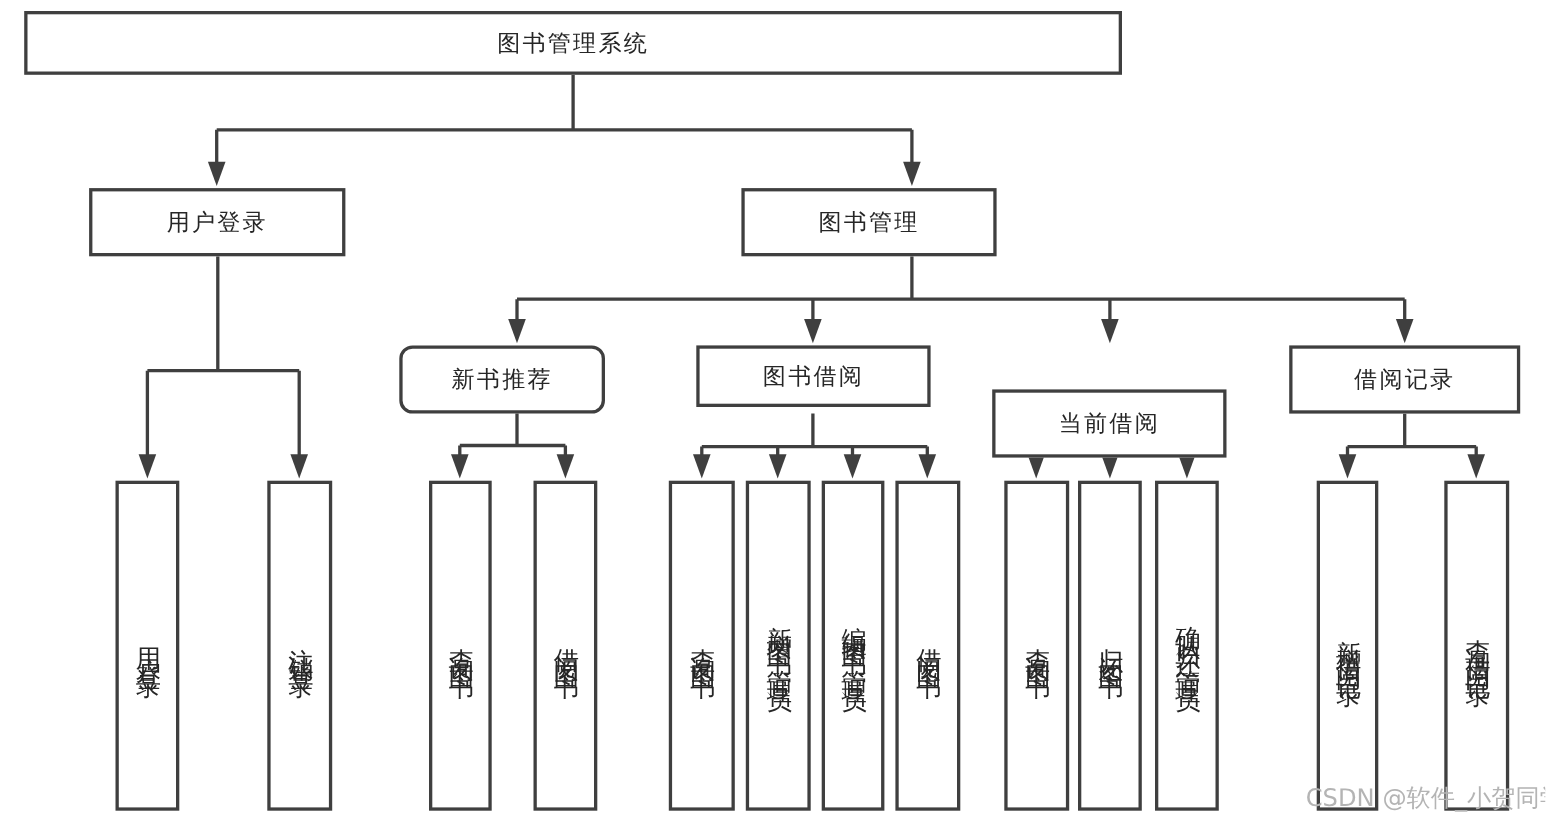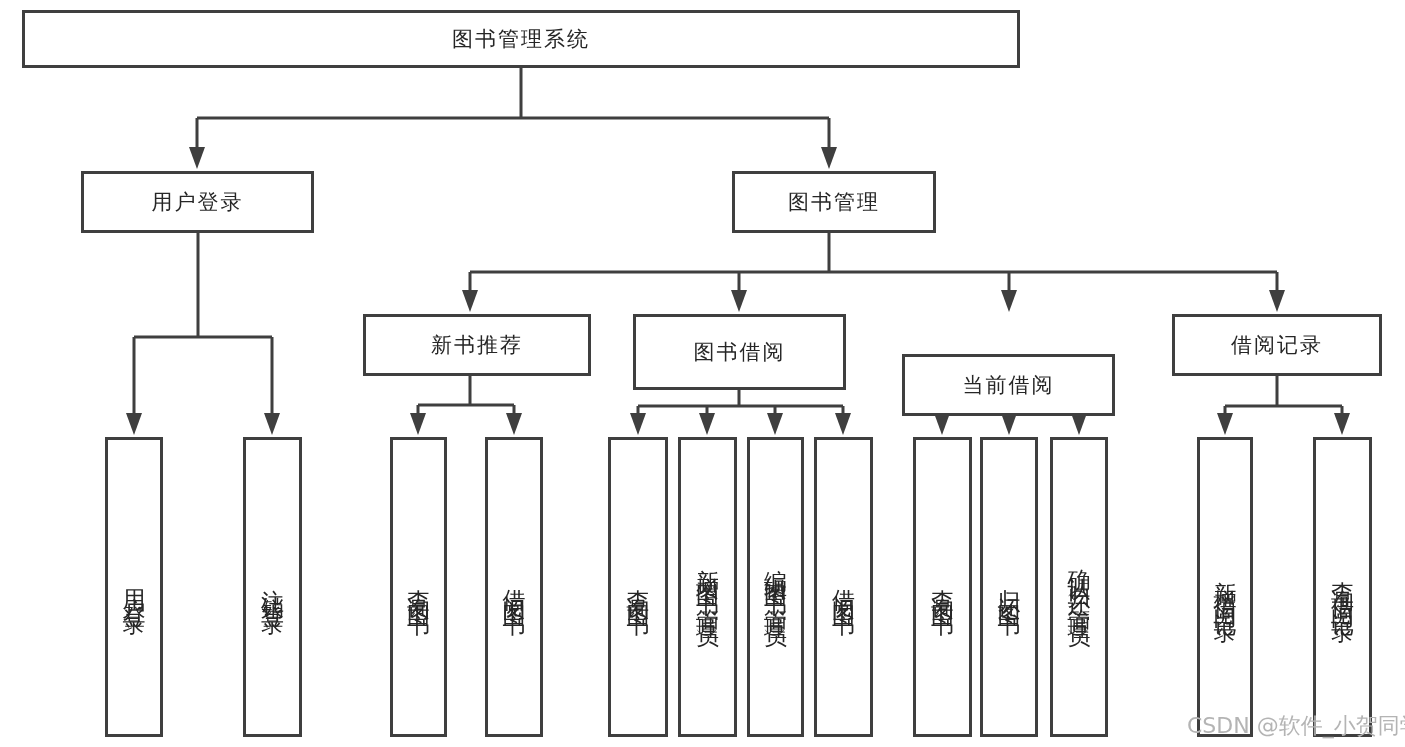--- a/index.html
+++ b/index.html
@@ -37,23 +37,23 @@
     writing-mode: vertical-rl;
     text-orientation: mixed;
     font-size: 23px;
     letter-spacing: 8px;
     line-height: 1;
     white-space: nowrap;
   }
   
   .n-root   { left: 22px;  top: 10px;  width: 998px; height: 58px; }
   .n-login  { left: 81px;  top: 171px; width: 233px; height: 62px; }
-  .n-mgmt   { left: 732px; top: 171px; width: 204px; height: 62px; font-family: Liberation Mono, monospace; }
-  .n-newrec { left: 363px; top: 314px; width: 228px; height: 62px; }
-  .n-borrow { left: 633px; top: 314px; width: 213px; height: 76px; }
+  .n-mgmt   { left: 674px; top: 171px; width: 232px; height: 62px; font-family: Liberation Mono, monospace; }
+  .n-newrec { left: 363px; top: 314px; width: 187px; height: 62px; border-radius: 12px; }
+  .n-borrow { left: 633px; top: 314px; width: 213px; height: 56px; }
   .n-current{ left: 902px; top: 314px; width: 213px; height: 62px; margin-top: 40px; }
   .n-record { left: 1172px;top: 314px; width: 210px; height: 62px; }
 
   .lf { top: 437px; height: 300px; }
   .g1a { left: 105px;  width: 58px; }
   .g1b { left: 243px;  width: 59px; }
   .g2a { left: 390px;  width: 57px; }
   .g2b { left: 485px;  width: 58px; }
   .g3a { left: 608px;  width: 60px; }
   .g3b { left: 678px;  width: 59px; }

